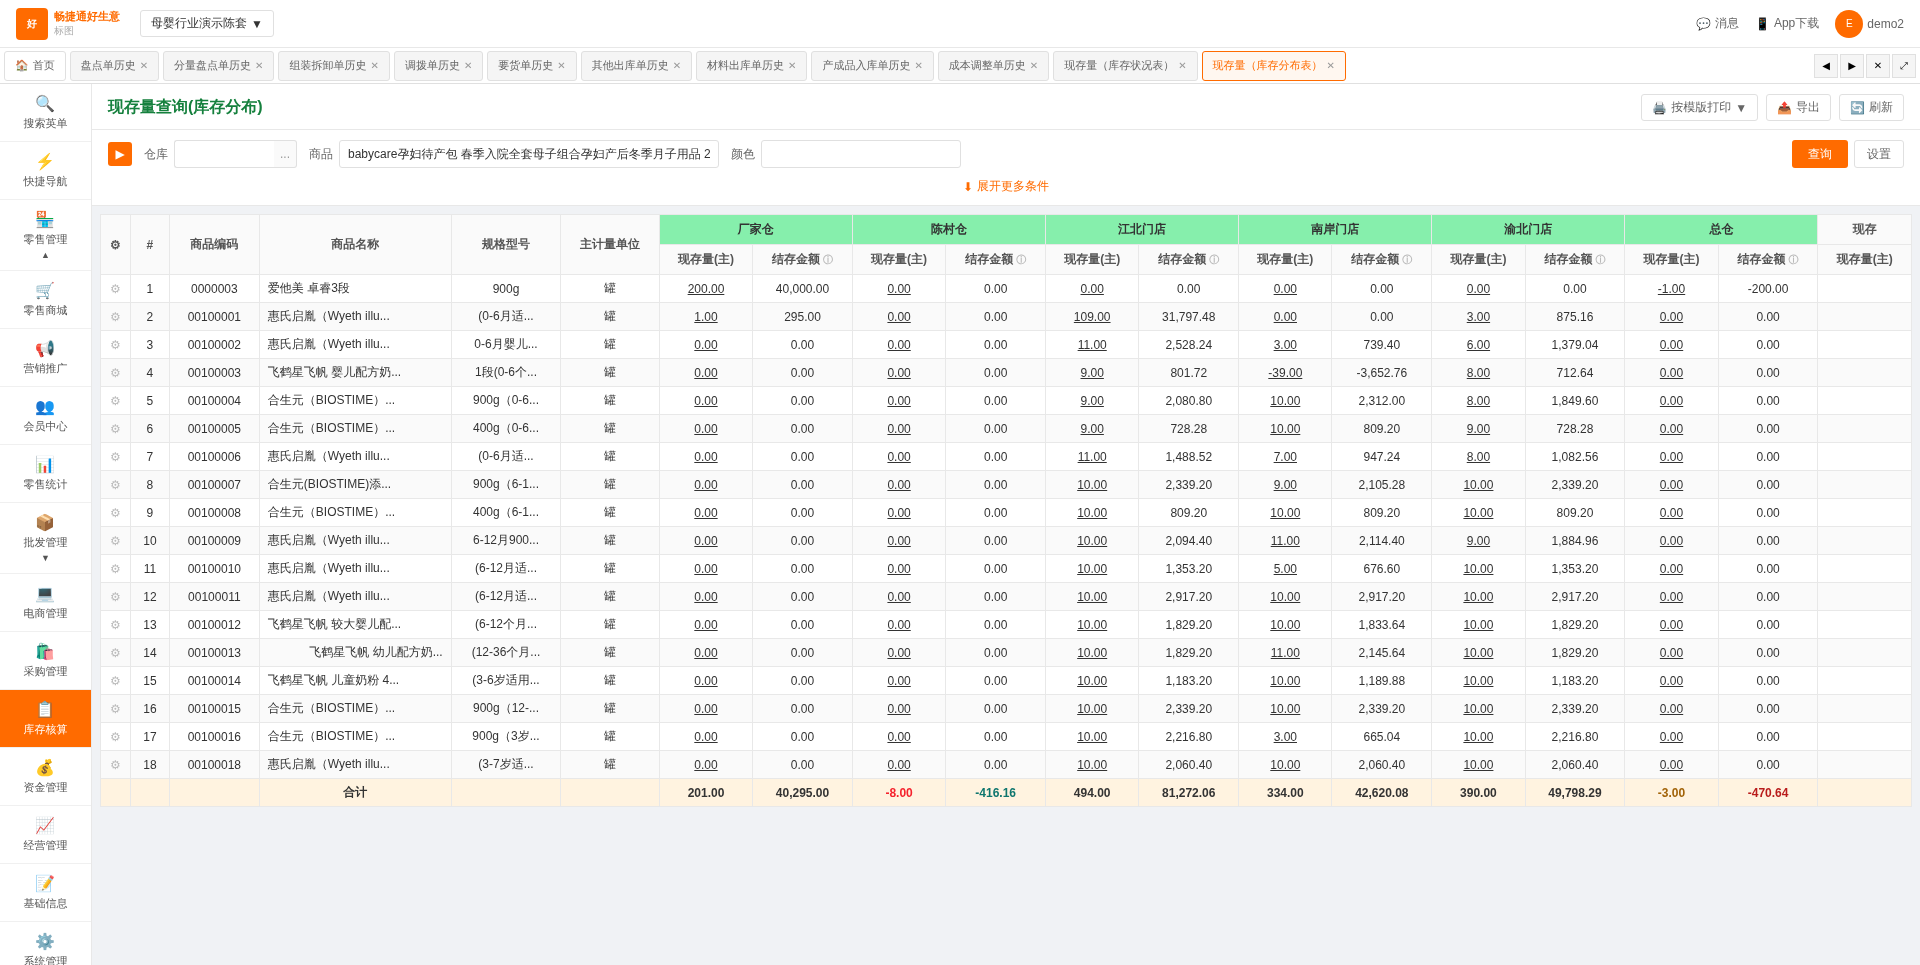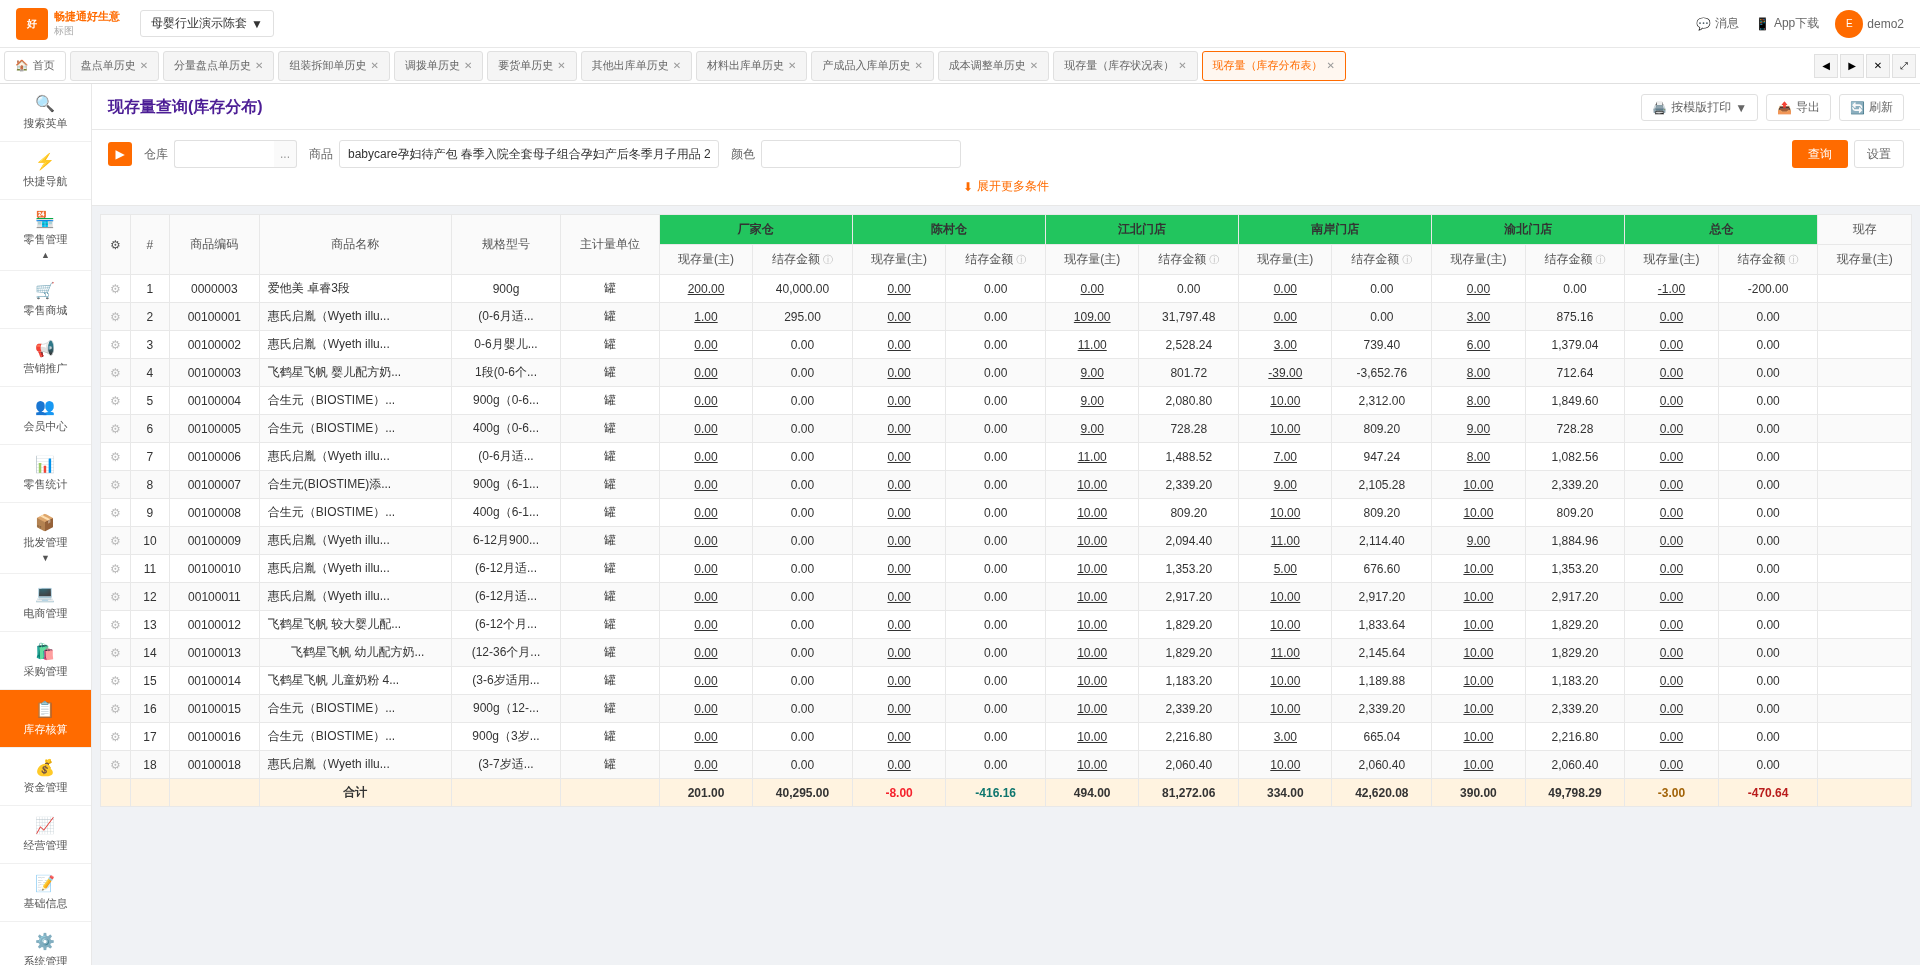--- a/index.html
+++ b/index.html
@@ -101,21 +101,21 @@
       background: #fff;
       padding: 10px 16px 0;
       border-bottom: 1px solid #e8e8e8;
     }
     .page-title-row {
       display: flex;
       align-items: center;
       justify-content: space-between;
       margin-bottom: 8px;
     }
-    .page-title { font-size: 16px; font-weight: bold; color: #4c1d95; }
+    .page-title { font-size: 16px; font-weight: bold; color: #15803d; }
     .page-actions { display: flex; gap: 8px; }
     .action-btn {
       display: flex; align-items: center; gap: 4px;
       padding: 4px 10px; border: 1px solid #e0e0e0;
       background: #fff; cursor: pointer; border-radius: 3px;
       font-size: 12px; color: #666;
     }
 
     
     .filter-area {
@@ -211,29 +211,29 @@
       width: 100%;
       border-collapse: collapse;
       background: #fff;
       font-size: 12px;
     }
     .data-table th {
       background: #fafafa;
       border: 1px solid #e8e8e8;
       padding: 6px 8px;
       text-align: center;
-      font-weight: normal;
+      font-weight: bold;
       color: #555;
       white-space: nowrap;
       position: sticky;
       top: 0;
       z-index: 2;
     }
     .data-table th.header-group {
-      background: #22c55e;
+      background: #86efac;
       font-weight: bold;
       color: #333;
     }
     .data-table td {
       border: 1px solid #e8e8e8;
       padding: 5px 8px;
       text-align: center;
       white-space: nowrap;
       color: #333;
     }
@@ -835,21 +835,21 @@
     <td class="num-link">10.00</td>
     <td>1,829.20</td>
     <td class=" num-link">0.00</td>
     <td class="">0.00</td>
     <td></td>
   </tr>
             <tr>
     <td style="color:#bbb;">⚙</td>
     <td class="col-index">14</td>
     <td>00100013</td>
-    <td style="text-align:center;max-width:150px;overflow:hidden;text-overflow:ellipsis;padding-left:13px;">飞鹤星飞帆 幼儿配方奶...</td>
+    <td style="text-align:right;max-width:150px;overflow:hidden;text-overflow:ellipsis;padding-left:13px;">飞鹤星飞帆 幼儿配方奶...</td>
     <td>(12-36个月...</td>
     <td>罐</td>
     <td class=" num-link">0.00</td>
     <td class="">0.00</td>
     <td class="num-link">0.00</td>
     <td>0.00</td>
     <td class="num-link">10.00</td>
     <td>1,829.20</td>
     <td class=" num-link">11.00</td>
     <td class="">2,145.64</td>

